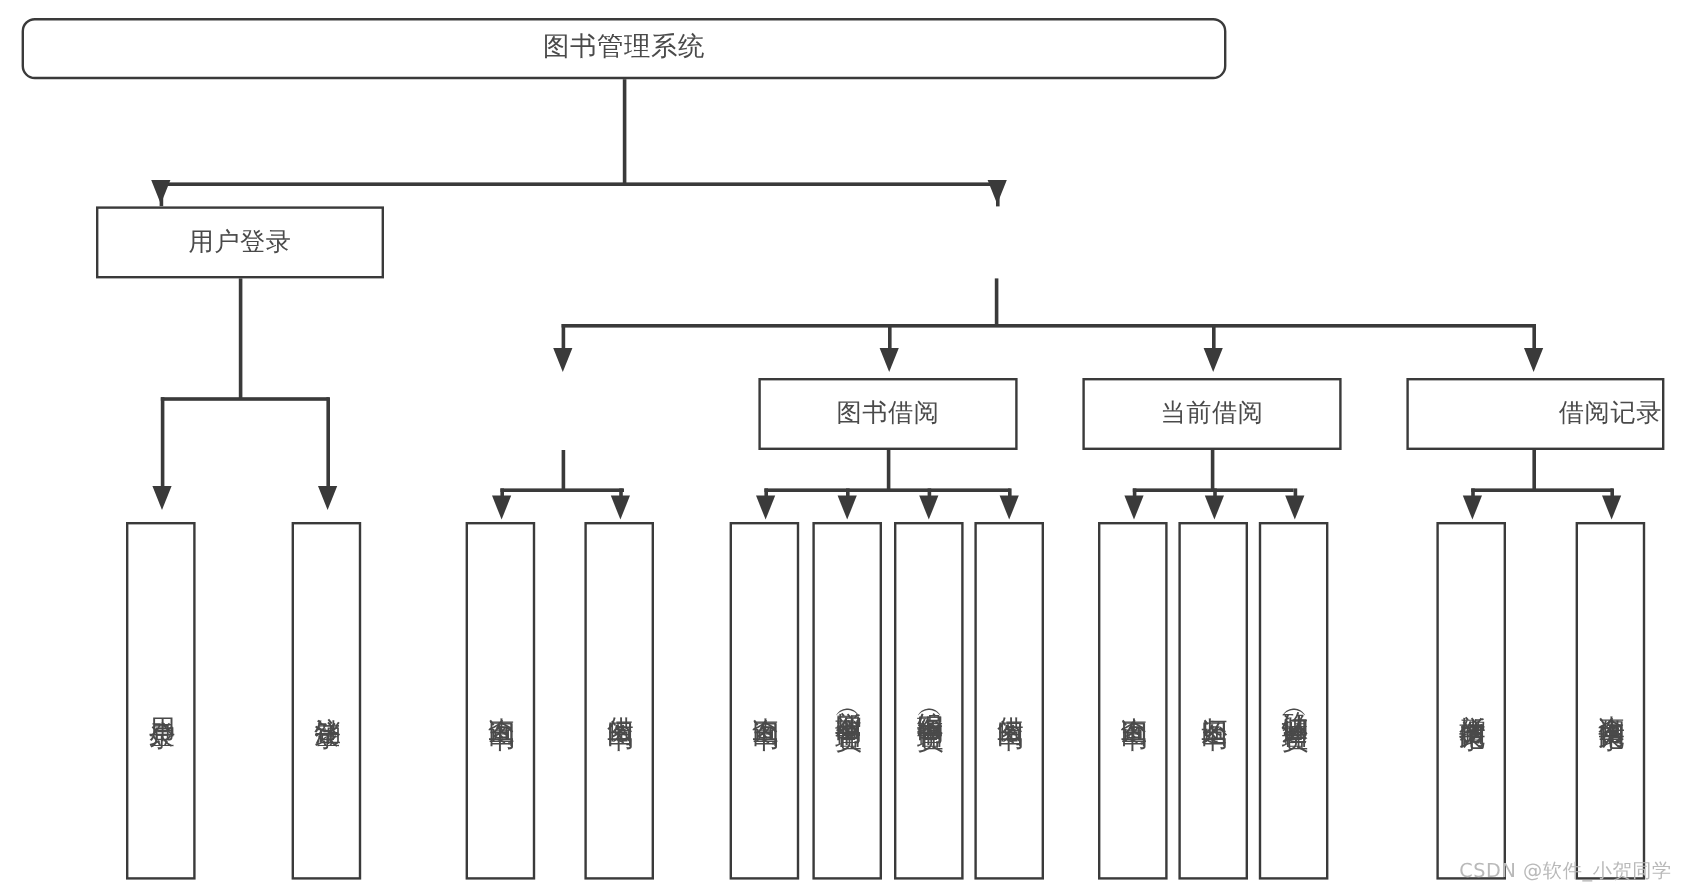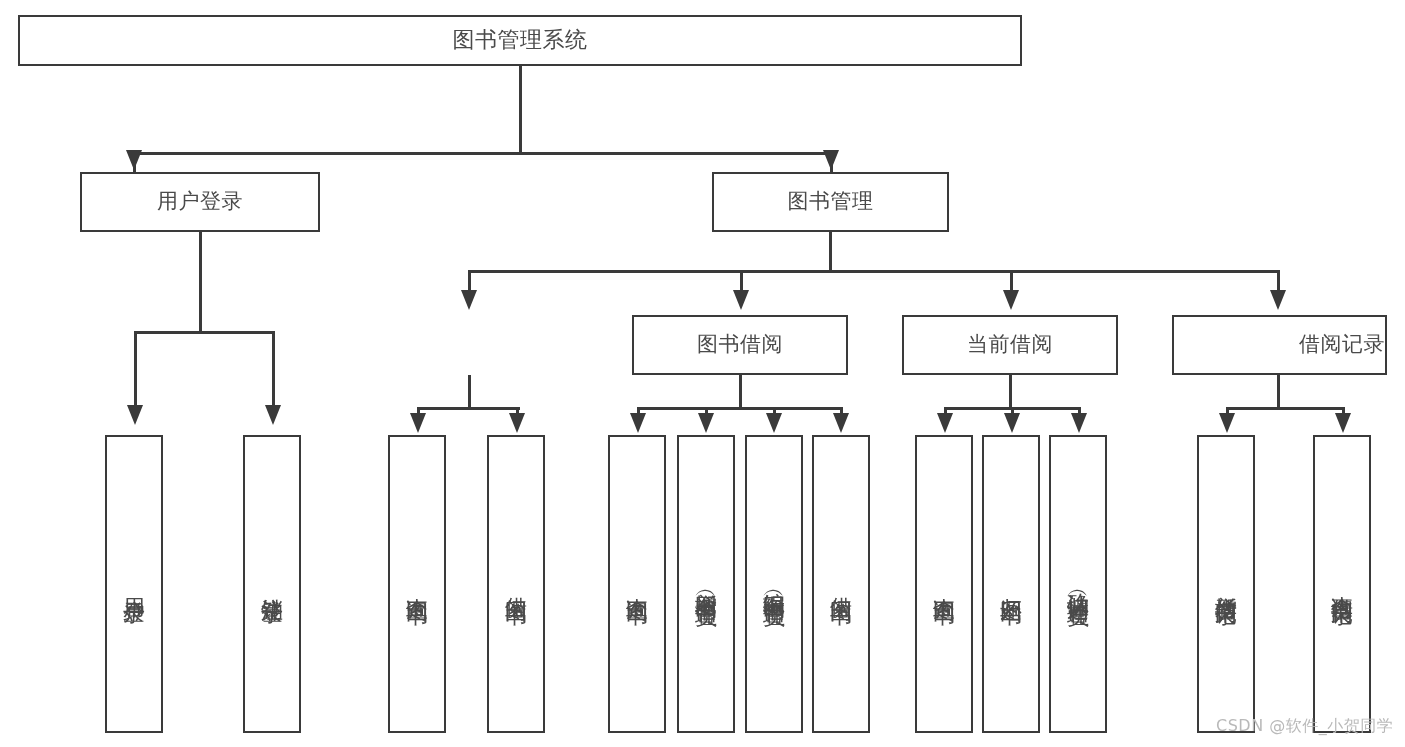--- a/index.html
+++ b/index.html
@@ -73,36 +73,33 @@
     white-space:nowrap;
     user-select:none;
     letter-spacing:0.5px;
   }
 </style>
 </head>
 <body>
 
 <div id="canvas">
 
-  <div class="node h root" style="left:18px;top:15px;width:1004px;height:51px;">
+  <div class="node h root" style="left:18px;top:15px;width:1004px;height:51px;border-radius:11px;">
     <span>图书管理系统</span>
   </div>
 
   <div class="vline" style="left:519px;top:66px;height:87px;"></div>
   <div class="hline" style="left:133px;top:152px;width:699px;"></div>
   <div class="vline" style="left:133px;top:152px;height:20px;"></div>
   <div class="vline" style="left:830px;top:152px;height:20px;"></div>
   <div class="arrow" style="left:126px;top:150px;"></div>
   <div class="arrow" style="left:823px;top:150px;"></div>
 
   <div class="node h" style="left:80px;top:172px;width:240px;height:60px;">
     <span>用户登录</span>
-  </div>
-  <div class="node h" style="left:712px;top:172px;width:237px;height:60px;">
-    <span>图书管理</span>
   </div>
 
   <div class="vline" style="left:199px;top:232px;height:101px;"></div>
   <div class="hline" style="left:134px;top:331px;width:140px;"></div>
   <div class="vline" style="left:134px;top:331px;height:80px;"></div>
   <div class="vline" style="left:272px;top:331px;height:80px;"></div>
   <div class="arrow" style="left:127px;top:405px;"></div>
   <div class="arrow" style="left:265px;top:405px;"></div>
 
   <div class="vline" style="left:829px;top:232px;height:40px;"></div>

